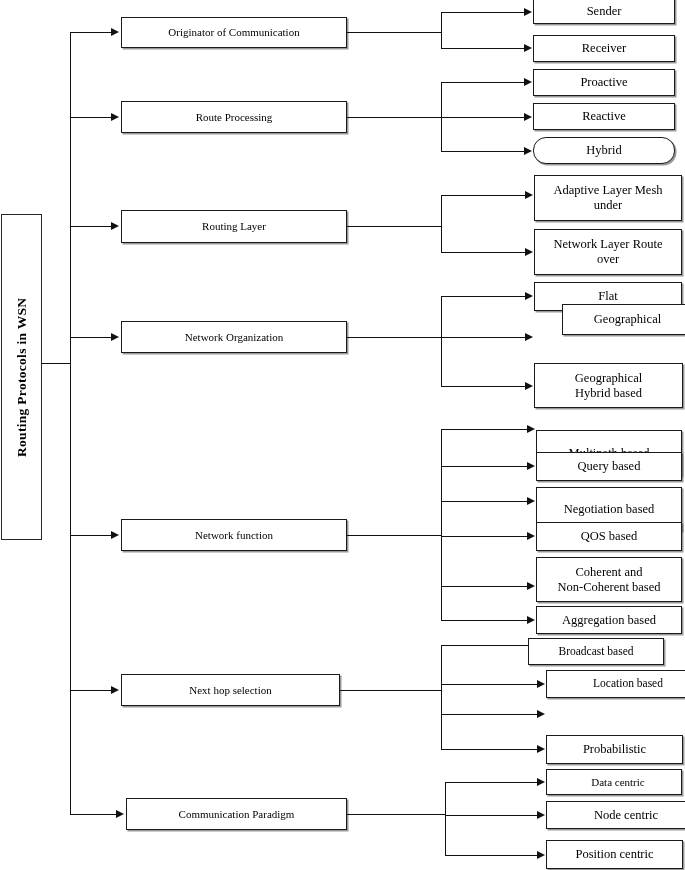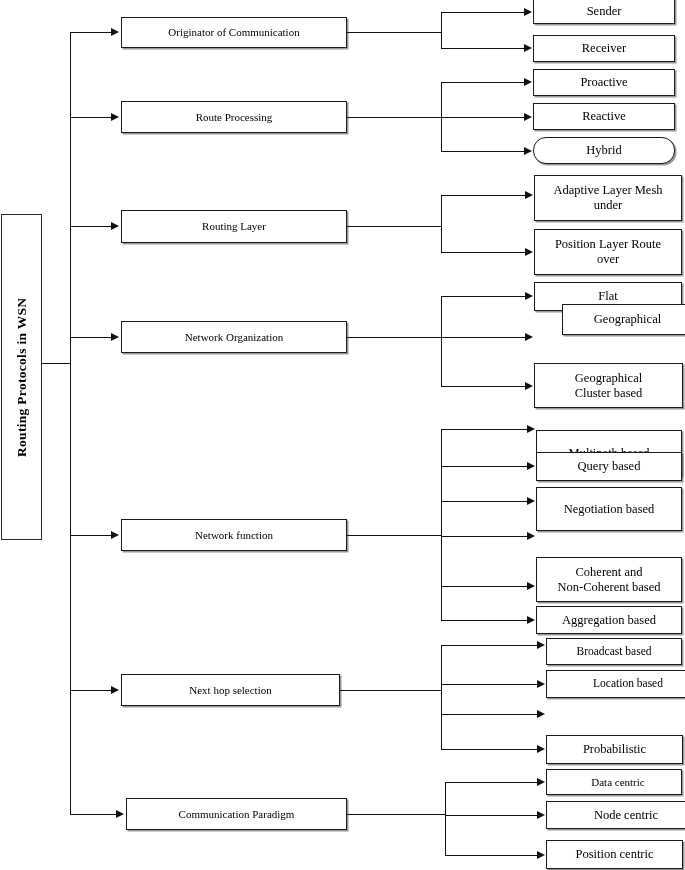--- a/index.html
+++ b/index.html
@@ -158,42 +158,42 @@
   <div class="hline" style="left:441px; top:195px; width:84px;"></div>
   <div class="arrow" style="left:525px; top:190.5px;"></div>
   <div class="box leaf" style="left:534px; top:175px; width:148px; height:46px; flex-direction:column;">
     <span>Adaptive Layer Mesh</span>
     <span>under</span>
   </div>
 
   <div class="hline" style="left:441px; top:252px; width:84px;"></div>
   <div class="arrow" style="left:525px; top:247.5px;"></div>
   <div class="box leaf" style="left:534px; top:229px; width:148px; height:46px; flex-direction:column;">
-    <span>Position Layer Route</span>
+    <span>Network Layer Route</span>
     <span>over</span>
   </div>
 
   <div class="vline" style="left:441px; top:296px; height:90px;"></div>
   <div class="hline" style="left:441px; top:296px; width:84px;"></div>
   <div class="arrow" style="left:525px; top:291.5px;"></div>
   <div class="box leaf" style="left:534px; top:282px; width:148px; height:29px;">
     <span>Flat</span>
   </div>
 
   <div class="hline" style="left:441px; top:337px; width:84px;"></div>
   <div class="arrow" style="left:525px; top:332.5px;"></div>
   <div class="box leaf" style="left:534px; top:304px; width:131px; height:31px;margin-left:28px;">
     <span>Geographical</span>
   </div>
 
   <div class="hline" style="left:441px; top:386px; width:84px;"></div>
   <div class="arrow" style="left:525px; top:381.5px;"></div>
   <div class="box leaf" style="left:534px; top:363px; width:149px; height:45px; flex-direction:column;">
     <span>Geographical</span>
-    <span>Cluster based</span>
+    <span>Hybrid based</span>
   </div>
 
   <div class="vline" style="left:441px; top:429px; height:191px;"></div>
   <div class="hline" style="left:441px; top:429px; width:86px;"></div>
   <div class="arrow" style="left:527px; top:424.5px;"></div>
   <div class="box leaf" style="left:536px; top:430px; width:146px; height:46px;">
     <span>Multipath based</span>
   </div>
 
   <div class="hline" style="left:441px; top:466px; width:86px;"></div>
@@ -203,38 +203,41 @@
   </div>
 
   <div class="hline" style="left:441px; top:501px; width:86px;"></div>
   <div class="arrow" style="left:527px; top:496.5px;"></div>
   <div class="box leaf" style="left:536px; top:487px; width:146px; height:44px;">
     <span>Negotiation based</span>
   </div>
 
   <div class="hline" style="left:441px; top:536px; width:86px;"></div>
   <div class="arrow" style="left:527px; top:531.5px;"></div>
+  <div class="box leaf" style="left:536px; top:522px; width:146px; height:29px;">
+    <span>QOS based</span>
+  </div>
 
   <div class="hline" style="left:441px; top:586px; width:86px;"></div>
   <div class="arrow" style="left:527px; top:581.5px;"></div>
   <div class="box leaf" style="left:536px; top:557px; width:146px; height:45px; flex-direction:column;">
     <span>Coherent and</span>
     <span>Non-Coherent based</span>
   </div>
 
   <div class="hline" style="left:441px; top:620px; width:86px;"></div>
   <div class="arrow" style="left:527px; top:615.5px;"></div>
   <div class="box leaf" style="left:536px; top:606px; width:146px; height:28px;">
     <span>Aggregation based</span>
   </div>
 
   <div class="vline" style="left:441px; top:645px; height:104px;"></div>
   <div class="hline" style="left:441px; top:645px; width:96px;"></div>
   <div class="arrow" style="left:537px; top:640.5px;"></div>
-  <div class="box leaf-sm" style="left:546px; top:638px; width:136px; height:27px;">
+  <div class="box leaf-sm" style="left:528px; top:638px; width:136px; height:27px;">
     <span>Broadcast based</span>
   </div>
 
   <div class="hline" style="left:441px; top:684px; width:96px;"></div>
   <div class="arrow" style="left:537px; top:679.5px;"></div>
   <div class="box leaf-sm" style="left:546px; top:670px; width:164px; height:28px;">
     <span>Location based</span>
   </div>
 
   <div class="hline" style="left:441px; top:714px; width:96px;"></div>

